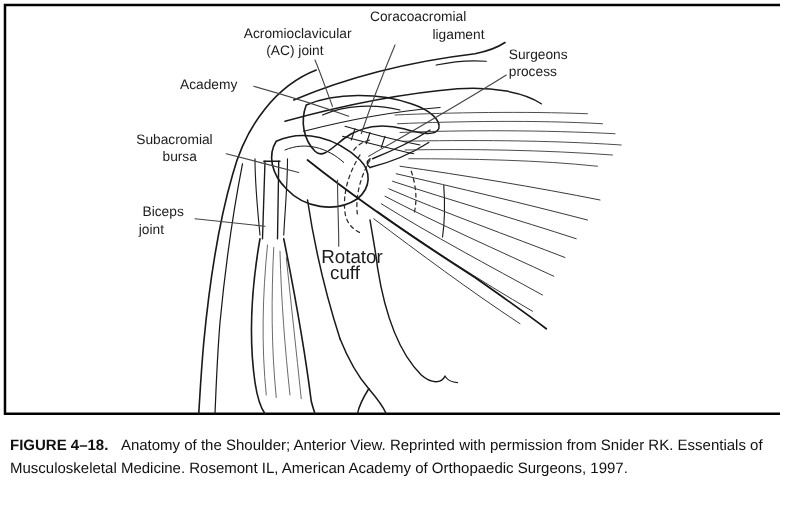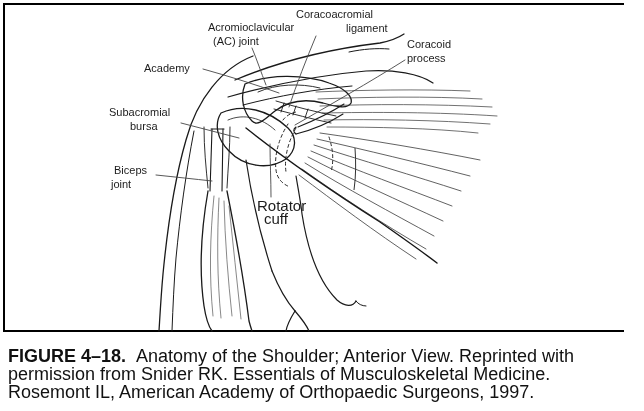--- a/index.html
+++ b/index.html
@@ -9,21 +9,21 @@
   }
   .figure-box{
     position:absolute;left:3px;top:3px;width:625px;height:325px;
     border:2px solid #000;background:#ffffff;
   }
   .art{position:absolute;left:-5px;top:-5px;}
   .lbl{position:absolute;font-size:11px;line-height:13px;white-space:nowrap;color:#1c1c1c;}
   .lbl-sm{font-size:15px;line-height:11px;}
   .caption{
     position:absolute;left:8px;top:347px;width:622px;
-    font-size:18px;line-height:18px;color:#111;
+    font-size:12px;line-height:18px;color:#111;
   }
   .figno{font-weight:bold;margin-right:10px;}
 </style>
 </head>
 <body>
 
 <div class="page">
 
   <div class="figure-box">
 
@@ -130,26 +130,26 @@
         <path d="M271,197 C271,180 270,162 270,144"></path>
       </g>
     </svg>
 
     <div>
       <div class="lbl" style="left:291px;top:3px">Coracoacromial</div>
       <div class="lbl" style="left:341px;top:17px">ligament</div>
     </div>
 
     <div>
-      <div class="lbl" style="left:203px;top:16px">Acromioclavicular</div>
+      <div class="lbl" style="left:190px;top:16px">Acromioclavicular</div>
       <div class="lbl" style="left:208px;top:30px">(AC) joint</div>
     </div>
 
     <div>
-      <div class="lbl" style="left:402px;top:33px">Coracoid</div>
+      <div class="lbl" style="left:402px;top:33px">Surgeons</div>
       <div class="lbl" style="left:402px;top:47px">process</div>
     </div>
 
     <div>
       <div class="lbl" style="left:139px;top:57px">Academy</div>
     </div>
 
     <div>
       <div class="lbl" style="left:104px;top:101px">Subacromial</div>
       <div class="lbl" style="left:125px;top:115px">bursa</div>

